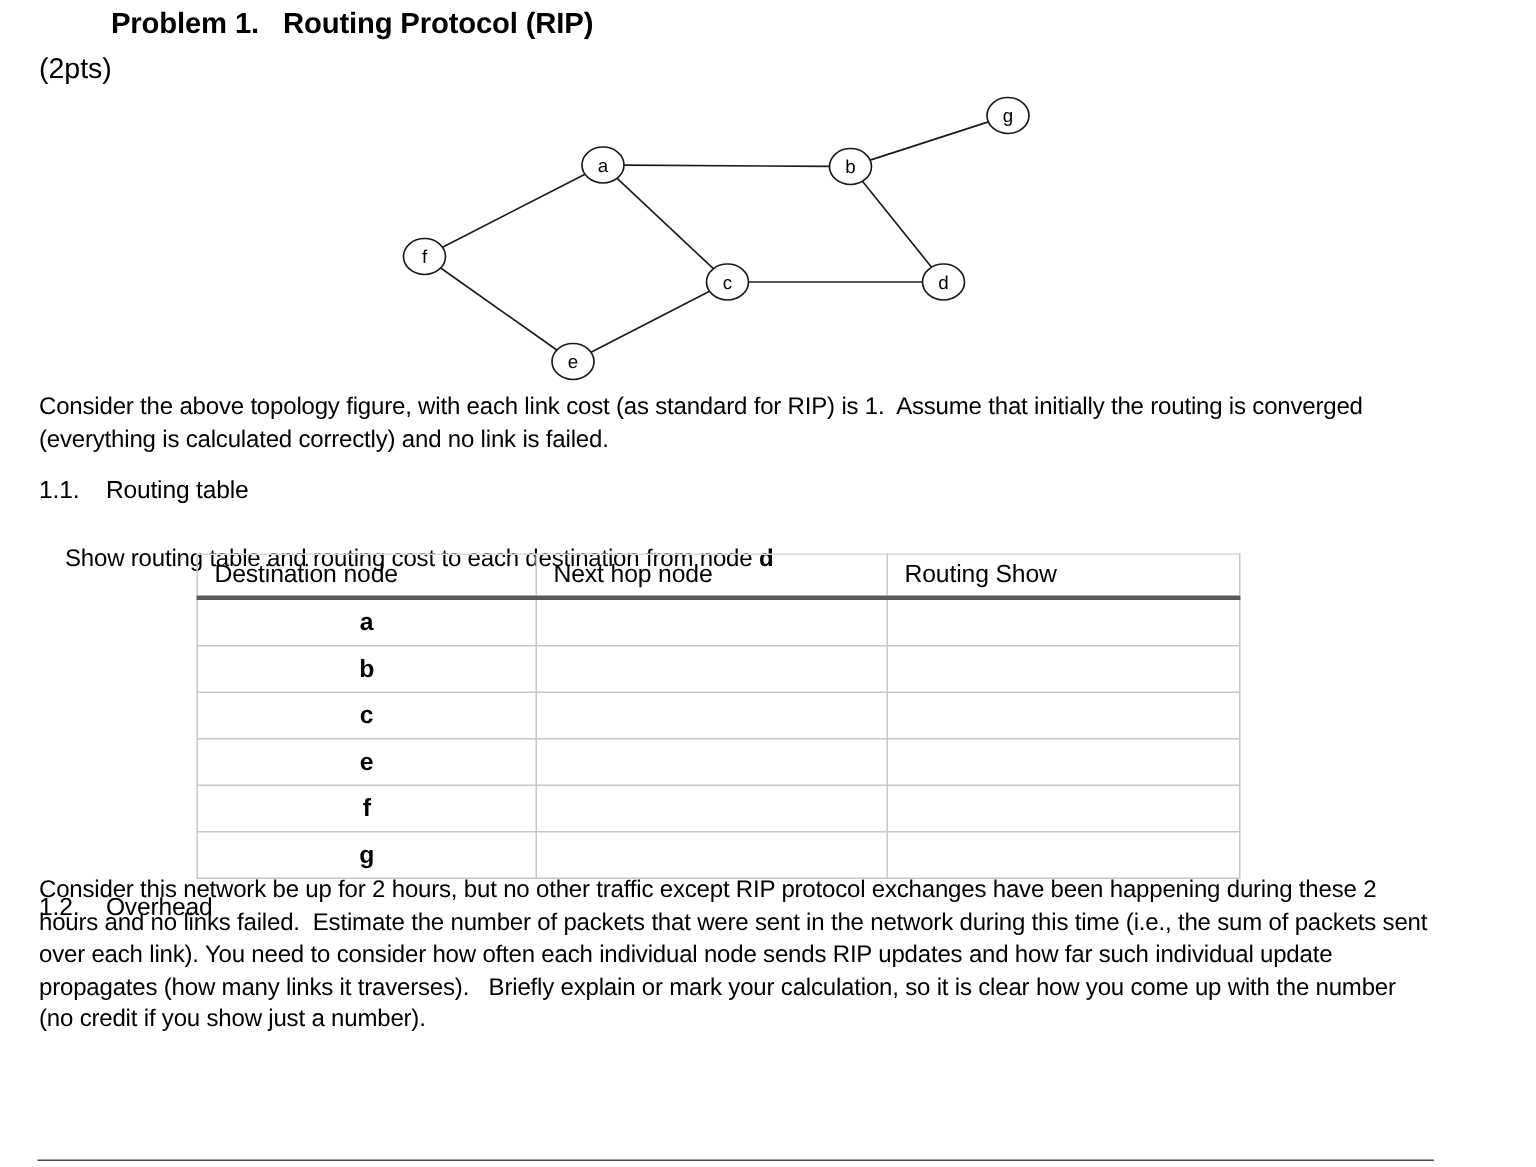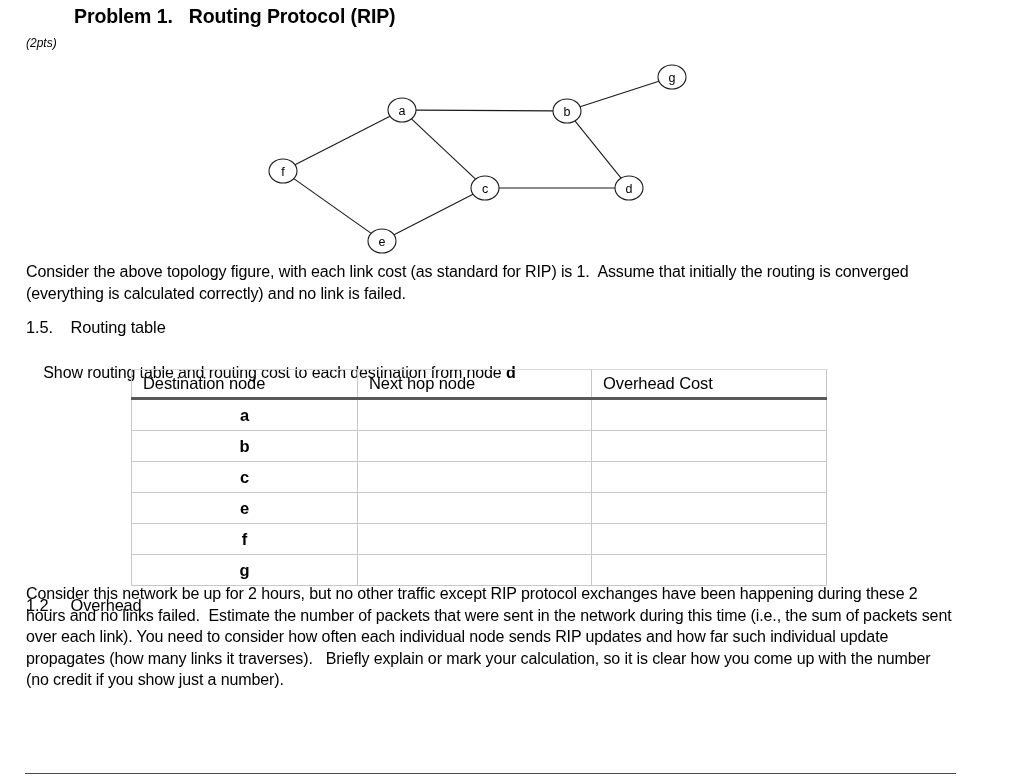--- a/index.html
+++ b/index.html
@@ -31,23 +31,22 @@
     font-size: 19.5px;
     font-weight: bold;
     letter-spacing: -0.1px;
     white-space: pre;
     margin-left: 48px;
   }
   .problem-points {
     position: absolute;
     left: 26px;
     top: 36px;
-    font-size: 12px;
+    font-size: 19px;
     white-space: pre;
-    font-style: italic;
   }
 
   
   .topology {
     position: absolute;
     left: 0px;
     top: 55px;
     width: 1024px;
     height: 205px;
   }
@@ -165,37 +164,37 @@
           <g>
             <ellipse cx="382" cy="186" rx="14" ry="12" fill="#ffffff" stroke="#1a1a1a" stroke-width="1.1"></ellipse>
             <text x="382" y="190.5" text-anchor="middle" font-family="&quot;Liberation Sans&quot;, sans-serif" font-size="12.5" fill="#000000">e</text>
           </g>
         </g>
     </svg>
   </div>
 
   <div class="para para-intro">Consider the above topology figure, with each link cost (as standard for RIP) is 1.  Assume that initially the routing is converged (everything is calculated correctly) and no link is failed.</div>
 
-  <div class="para sec-head">1.5.    Routing table</div>
+  <div class="para sec-head">1.1.    Routing table</div>
 
   <div class="para para-show">
     <span>Show routing table and routing cost to each destination from node </span><span class="bold-inline">d</span>
   </div>
 
   <table class="routing-table">
     <colgroup>
       <col class="c1">
         <col class="c2">
         <col class="c3">
     </colgroup>
     <thead>
       <tr>
         <th>Destination node</th>
         <th>Next hop node</th>
-        <th>Overhead Cost</th>
+        <th>Routing Show</th>
       </tr>
     </thead>
     <tbody id="routing-table-body">
         <tr>
           <td>a</td>
           <td class="blank"></td>
           <td class="blank"></td>
         </tr>
         <tr>
           <td>b</td>

